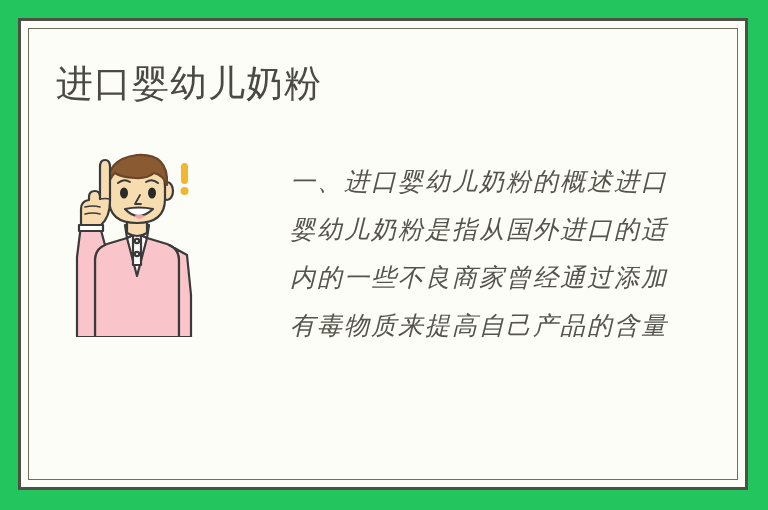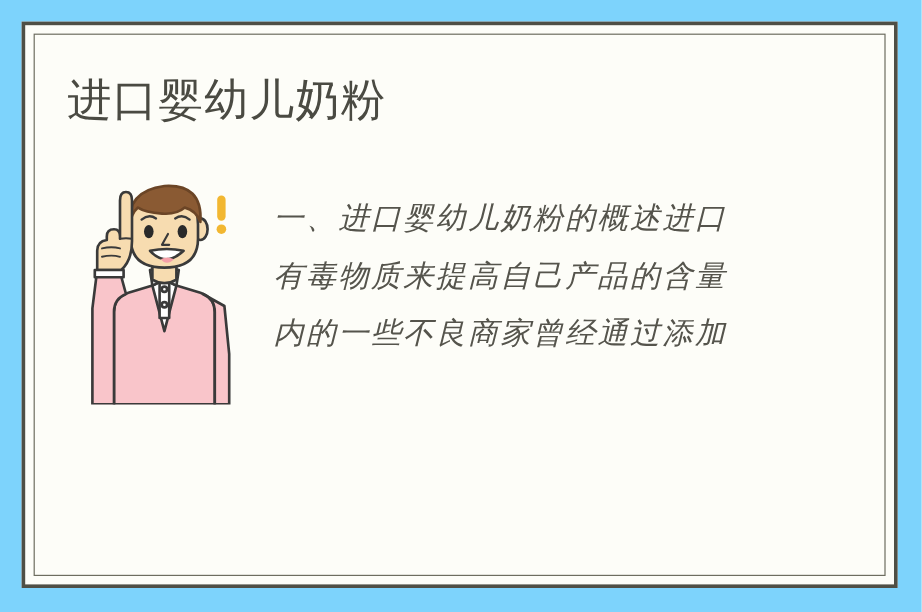--- a/index.html
+++ b/index.html
@@ -13,21 +13,21 @@
     overflow: hidden;
     background: #fdfdf4;
     font-family: "Liberation Sans", "DejaVu Sans", sans-serif;
   }
 
   
   .page {
     position: relative;
     width: 768px;
     height: 510px;
-    background: #7dd3fc;
+    background: #22c55e;
   }
   .frame-outer {
     position: absolute;
     left: 18px;
     top: 18px;
     width: 730px;
     height: 472px;
     border: 3px solid #4f4f45;
     box-sizing: border-box;
     background: #fdfdf8;
@@ -67,20 +67,21 @@
   }
   .article-line {
     font-size: 25px;
     line-height: 48px;
     color: #55544c;
     letter-spacing: 2.0px;
     white-space: nowrap;
     font-family: "DejaVu Sans", "Liberation Sans", sans-serif;
     font-style: italic;
     font-weight: 400;
+    text-align: right;
   }
 
   
   .illustration {
     position: absolute;
     left: 55px;
     top: 145px;
     width: 160px;
     height: 192px;
   }
@@ -144,17 +145,18 @@
 
       <g>
         <rect x="126" y="18" width="7" height="21" rx="3.5" fill="#f2b731" stroke="none"></rect>
         <circle cx="129.5" cy="46" r="4" fill="#f2b731" stroke="none"></circle>
       </g>
     </svg>
   </div>
 
   <div class="article-body">
     <div class="article-line">一、进口婴幼儿奶粉的概述进口</div>
+    <div class="article-line">婴幼儿奶粉是指从国外进口的适</div>
+    <div class="article-line">内的一些不良商家曾经通过添加</div>
     <div class="article-line">有毒物质来提高自己产品的含量</div>
-    <div class="article-line">内的一些不良商家曾经通过添加</div>
   </div>
 
 </div>
 
 </body></html>

